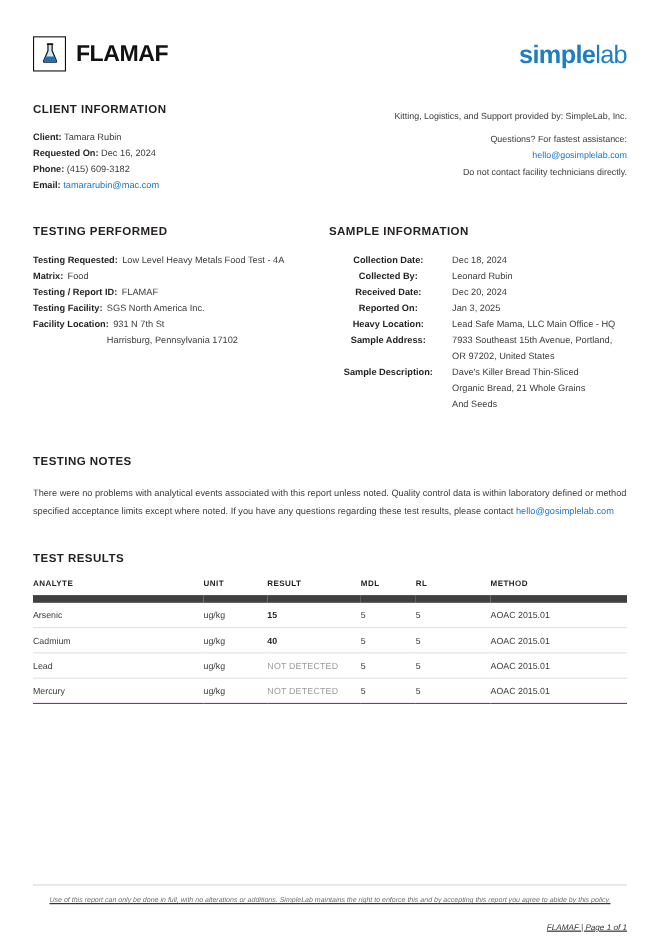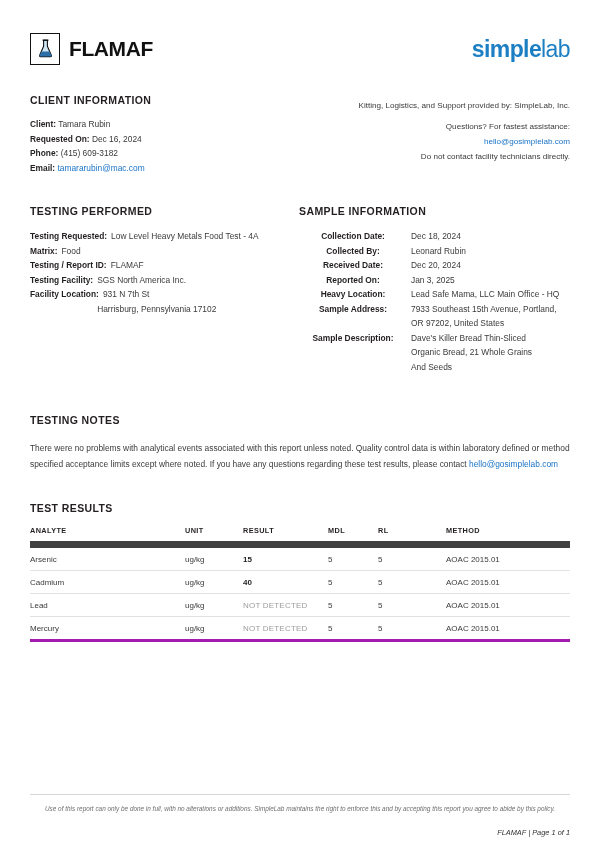--- a/index.html
+++ b/index.html
@@ -161,37 +161,38 @@
     padding: 0 0 6px 0;
     color: #231f20;
     border-bottom: 7px solid #404040;
   }
   tbody td {
     padding: 6.5px 0;
     border-bottom: 1px solid #e2e2e2;
     color: #3a3a3a;
     font-size: 8px;
   }
-  tbody tr:last-child td { border-bottom: 3px solid #a21caf; }
+  tbody tr:last-child td { border-bottom: 1px solid #a21caf; }
   td.result-val { font-weight: bold; color: #231f20; }
   td.result-nd { color: #9b9b9b; font-weight: normal; letter-spacing: 0.2px; }
 
   th.c-analyte, td.c-analyte { width: 155px; }
   th.c-unit, td.c-unit { width: 58px; }
   th.c-result, td.c-result { width: 85px; }
   th.c-mdl, td.c-mdl { width: 50px; }
   th.c-rl, td.c-rl { width: 68px; }
   th.c-method, td.c-method { width: 124px; }
 
   
   .footer {
     position: absolute;
     left: 30px;
     right: 30px;
-    bottom: 18px;
+    bottom: 8px;
+    text-decoration: underline;
   }
   .footer-rule {
     border-top: 1px solid #d8d8d8;
     margin-bottom: 8px;
   }
   .footer-note {
     font-size: 6.4px;
     font-style: italic;
     color: #6d6d6d;
     text-align: center;

